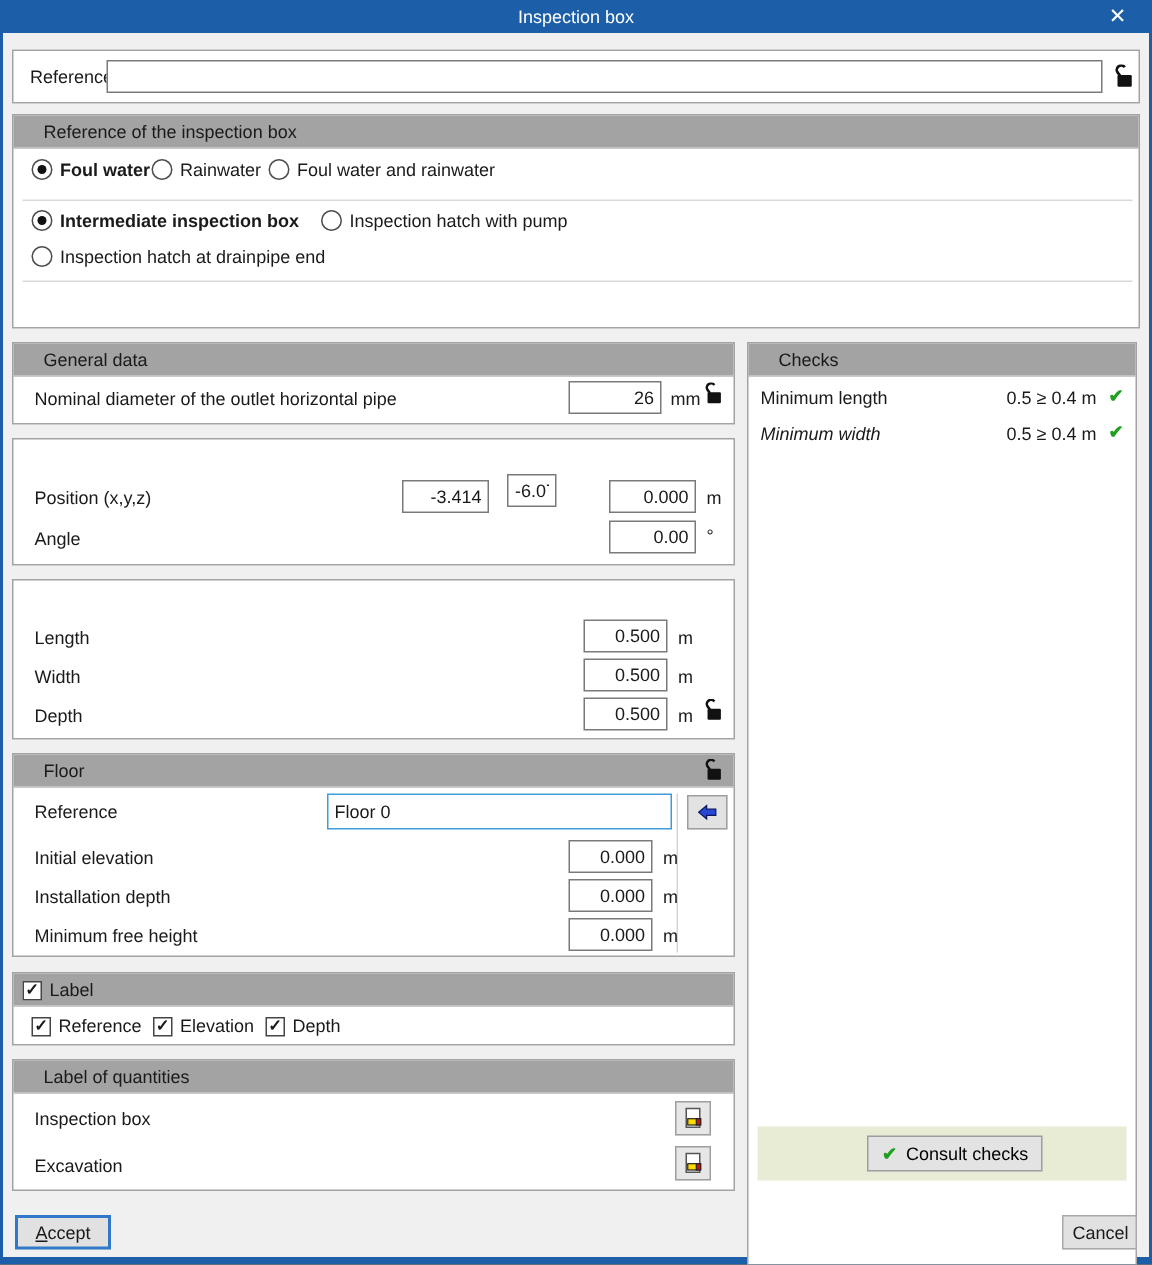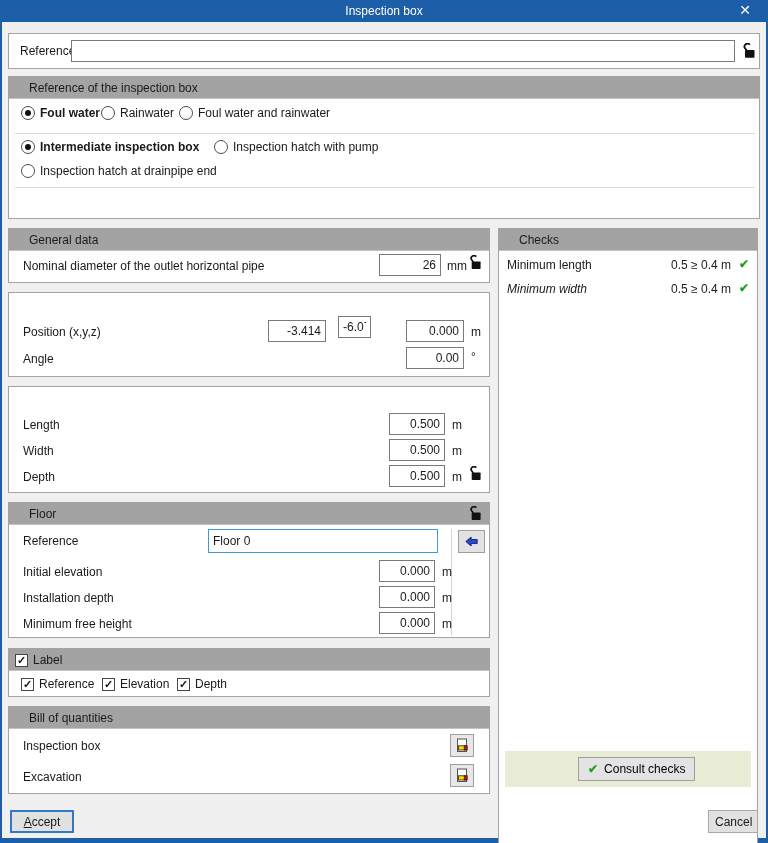--- a/index.html
+++ b/index.html
@@ -8,21 +8,21 @@
   .titlebar{position:absolute;left:0;top:0;width:768px;height:22px;background:#1c5fa8;}
   .title{position:absolute;left:0;top:0;width:100%;height:22px;line-height:22px;text-align:center;color:#ffffff;}
   .close-btn{position:absolute;right:8px;top:0;width:30px;height:22px;line-height:21px;text-align:center;color:#ffffff;font-size:14px;cursor:default;}
   .client{position:absolute;left:2px;top:22px;width:764px;height:816px;background:#f0f0f0;}
   .group{position:absolute;background:#ffffff;border:1px solid #a3a3a3;box-sizing:border-box;}
   .group-header{position:absolute;left:0;top:0;right:0;height:22px;background:#a3a3a3;border-bottom:1px solid #c2c2c2;line-height:22px;padding-left:20px;box-sizing:border-box;}
   .lbl{position:absolute;white-space:nowrap;}
   .tb{position:absolute;height:22px;border:1px solid #7a7a7a;background:#fff;box-sizing:border-box;
       font-family:"Liberation Sans",sans-serif;font-size:12px;color:#1a1a1a;text-align:right;padding:0 4px;}
   .tb.left{text-align:left;}
-  .tb.focus{border:1px solid #3f9bdc;}
+  .tb.focus{border:1px solid #3f9bdc;margin-left:10px;}
   .unit{position:absolute;white-space:nowrap;}
   .hline{position:absolute;height:1px;background:#d9d9d9;}
   .vline{position:absolute;width:1px;background:#d5d5d5;}
   .radio-item{position:absolute;display:flex;align-items:center;gap:5px;height:16px;}
   .radio{position:relative;width:12px;height:12px;border:1px solid #4c4c4c;border-radius:50%;background:#fff;flex:0 0 auto;}
   .radio.sel::after{content:"";position:absolute;left:3px;top:3px;width:6px;height:6px;border-radius:50%;background:#111;}
   .bold{font-weight:bold;}
   .cb-item{position:absolute;display:flex;align-items:center;gap:5px;height:16px;}
   .cb{width:13px;height:13px;border:1px solid #454545;background:#fff;box-sizing:border-box;
       display:flex;align-items:center;justify-content:center;font-size:11px;font-weight:bold;color:#1a1a1a;line-height:11px;flex:0 0 auto;}
@@ -182,21 +182,21 @@
       <span class="cb">✓</span>
       <span>Elevation</span>
     </div>
     <div class="cb-item" style="left:168px;top:27px;">
       <span class="cb">✓</span>
       <span>Depth</span>
     </div>
   </div>
 
   <div class="group" style="left:8px;top:706px;width:482px;height:88px;">
-    <div class="group-header">Bill of quantities</div>
+    <div class="group-header">Label of quantities</div>
     <div class="lbl" style="left:14px;top:32px;">Inspection box</div>
     <button class="icon-btn" style="left:441px;top:27px;">
       <svg width="16" height="16" viewBox="0 0 16 16">
         <rect x="3.5" y="1" width="9" height="12.5" fill="#ffffff" stroke="#555" stroke-width="1"></rect>
         <rect x="4.5" y="7.8" width="7" height="4.2" fill="#ffd900" stroke="#222" stroke-width="0.8"></rect>
         <rect x="10.2" y="7.8" width="3" height="4.2" fill="#cc1111" stroke="#222" stroke-width="0.8"></rect>
       </svg>
     </button>
     <div class="lbl" style="left:14px;top:63px;">Excavation</div>
     <button class="icon-btn" style="left:441px;top:57px;">

